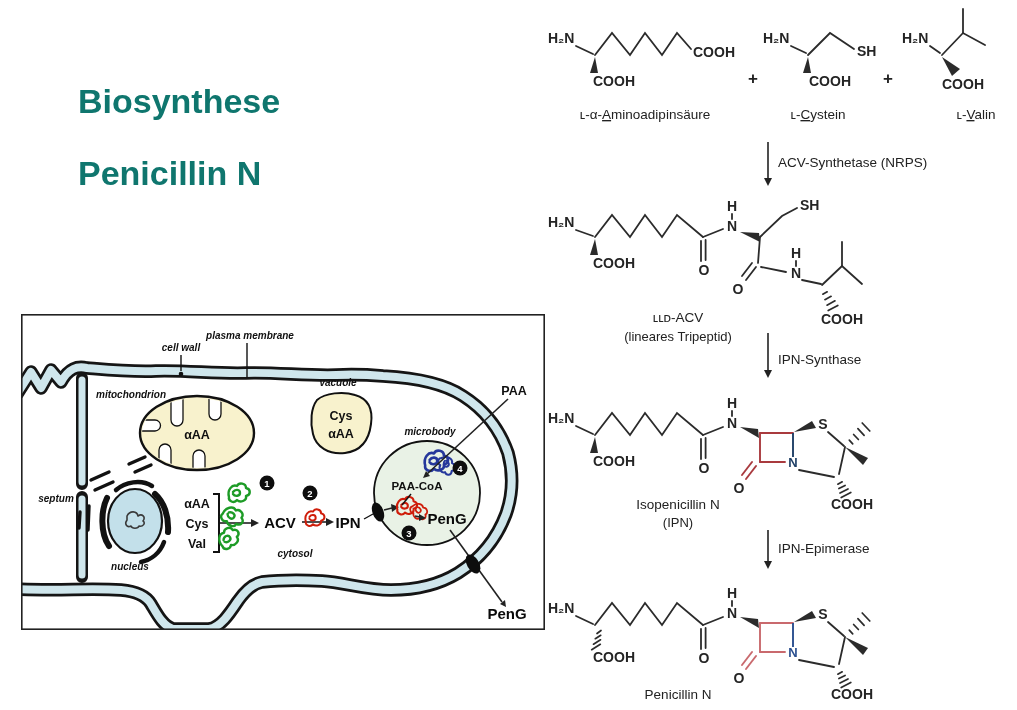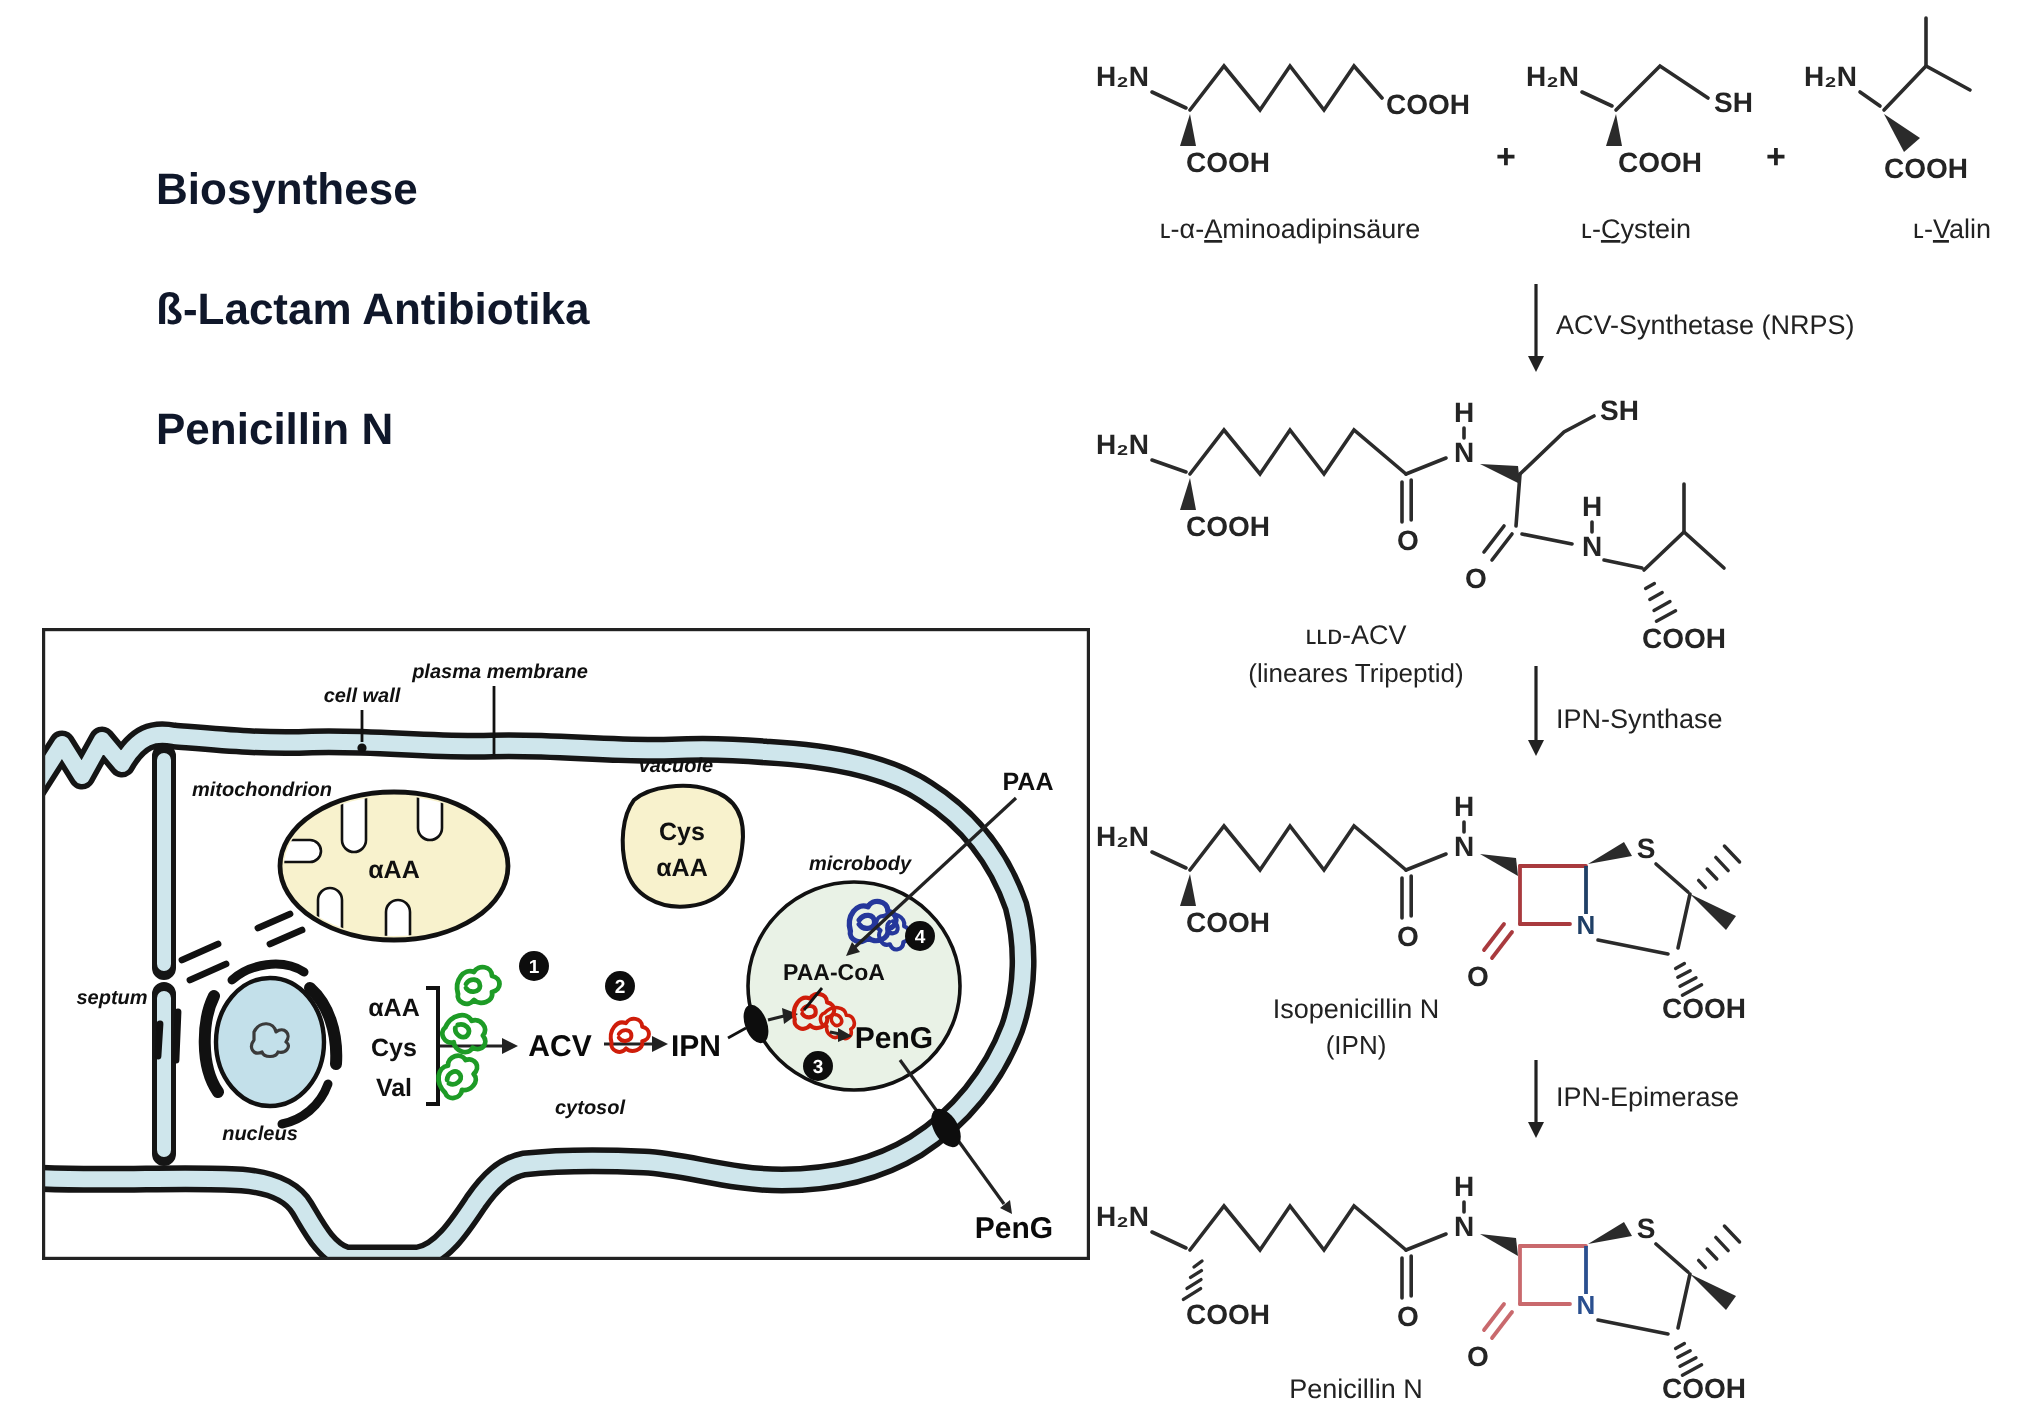--- a/index.html
+++ b/index.html
@@ -1,19 +1,19 @@
 <!DOCTYPE html>
 <html><head>
 <meta charset="utf-8">
 <style>
   html,body{margin:0;padding:0;background:#fff;}
   .page{position:relative;width:1017px;height:710px;background:#fff;overflow:hidden;
         font-family:"Liberation Sans",sans-serif;}
   .titles{position:absolute;left:78px;top:84px;}
-  .title-line{font-weight:700;font-size:22px;color:#0f172a;line-height:1;margin:0 0 38px 0;
+  .title-line{font-weight:700;font-size:34px;color:#0f766e;line-height:1;margin:0 0 38px 0;
         font-family:"Liberation Sans",sans-serif;letter-spacing:0px;}
   svg text{font-family:"Liberation Sans",sans-serif;}
   .chem-atom{font-size:14px;font-weight:600;fill:#242424;}
   .chem-name{font-size:13.5px;fill:#222;}
   .chem-sub{font-size:13px;fill:#222;}
   .chem-enzyme{font-size:13.5px;fill:#222;}
   .plus{font-size:17px;font-weight:600;fill:#222;}
   .bond{stroke:#2b2b2b;stroke-width:1.8;fill:none;stroke-linecap:round;}
   .wedge{fill:#2b2b2b;stroke:none;}
   .hash{stroke:#2b2b2b;stroke-width:1.7;stroke-linecap:round;}
@@ -28,21 +28,20 @@
   .thin{stroke:#111;stroke-width:1.4;fill:none;}
   .scrib{fill:none;stroke-linecap:round;stroke-linejoin:round;}
 </style>
 </head>
 <body>
 
 <div class="page">
 
   <div class="titles">
     <div class="title-line">Biosynthese</div>
-    <div class="title-line">ß-Lactam Antibiotika</div>
     <div class="title-line">Penicillin N</div>
   </div>
 
   <svg width="524" height="316" viewBox="0 0 524 316" style="position:absolute;left:21px;top:314px;overflow:hidden;">
     <defs>
       <clipPath id="mitoClip">
           <ellipse cx="176" cy="119" rx="55" ry="35"></ellipse>
         </clipPath>
       <path id="scrib" d="M -8,5 C -10,-2 -5,-8 0,-6 C 2,-10 9,-9 9,-4 C 14,-3 14,3 9,4 C 10,9 3,11 0,8 C -3,12 -9,9 -8,5 M -4,0 C -2,-3 3,-3 3,1 C 3,4 -2,5 -4,2"></path>
     </defs>

